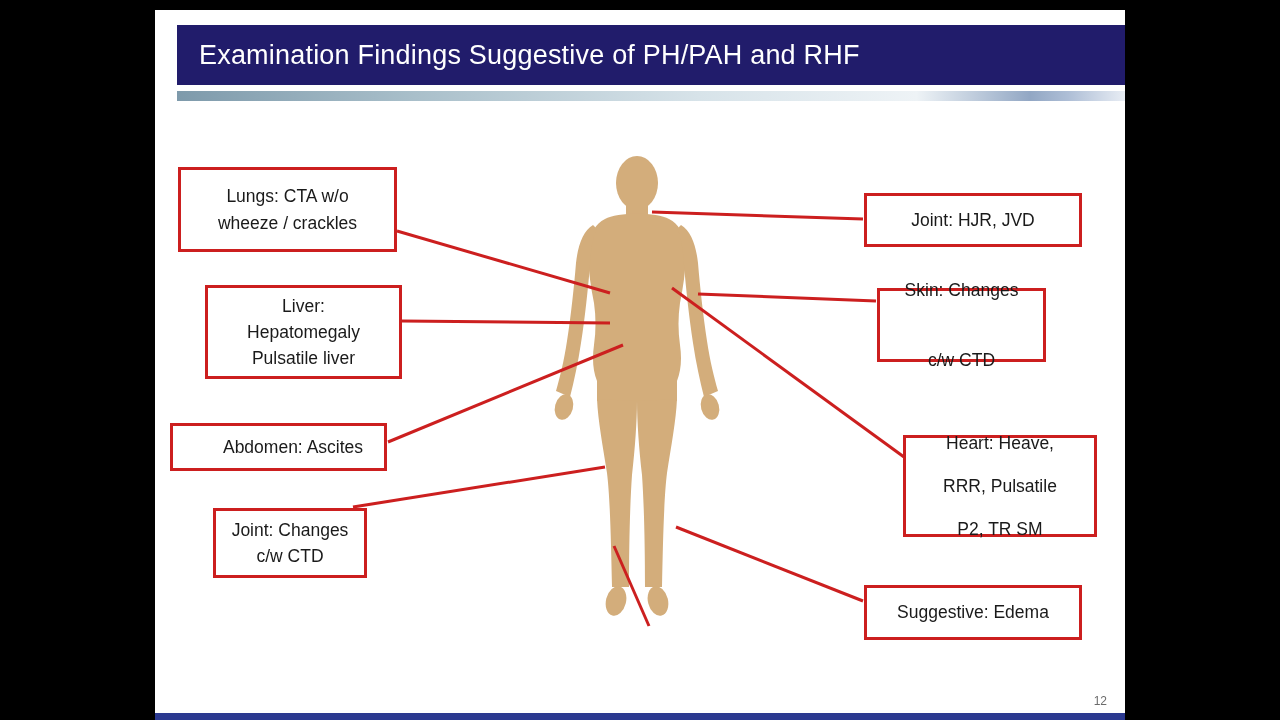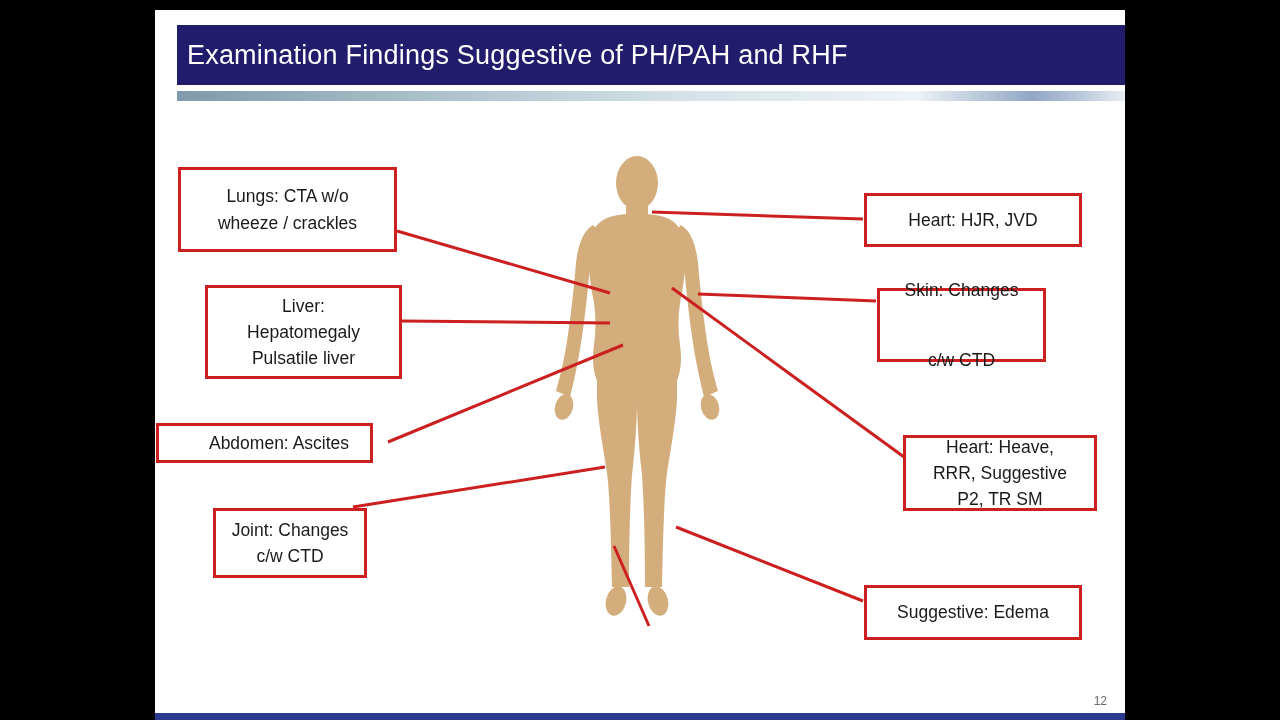--- a/index.html
+++ b/index.html
@@ -13,47 +13,47 @@
     background:#ffffff;overflow:hidden;
   }
 
   .header{
     position:absolute;left:22px;top:15px;right:0;height:60px;
     background:var(--header_bg,#211c6b);
     display:flex;align-items:center;
   }
   .title{
     color:#ffffff;font-size:27px;letter-spacing:0.2px;
-    padding-left:10px;white-space:nowrap;
+    padding-left:22px;white-space:nowrap;
   }
   .accent-strip{
     position:absolute;left:22px;top:81px;right:0;height:10px;
     background:linear-gradient(90deg,#7e9aab 0%,#a9bfca 25%,#d7e3e9 55%,#eef3f6 78%,#92a7c4 90%,#aebed6 94%,#e8edf4 100%);
   }
 
   .diagram{position:absolute;left:0;top:0;width:970px;height:703px;}
 
   .figure{position:absolute;left:372px;top:145px;width:220px;height:470px;z-index:1;}
   .connectors{position:absolute;left:0;top:0;width:970px;height:703px;z-index:2;pointer-events:none;}
   .connectors line{stroke:var(--connector,#cc1f1f);stroke-width:3;}
 
   .label-box{
     position:absolute;z-index:3;
     background:#ffffff;border:3px solid var(--label_border,#cc1f1f);
     display:flex;flex-direction:column;justify-content:center;align-items:center;
     font-size:17.5px;line-height:1.5;color:#1a1a1a;text-align:center;
   }
   #box-lungs{left:23px;top:157px;width:219px;height:85px;}
   #box-liver{left:50px;top:275px;width:197px;height:94px;}
-  #box-abdomen{left:1px;top:413px;width:217px;height:40px;padding-left:29px;}
+  #box-abdomen{left:15px;top:413px;width:217px;height:48px;padding-left:29px;}
   #box-joint{left:58px;top:498px;width:154px;height:70px;}
   #box-digits{left:372px;top:616px;width:248px;height:38px;line-height:1.2;}
   #box-neck{left:709px;top:183px;width:218px;height:54px;}
   #box-skin{left:722px;top:278px;width:169px;height:74px;gap:43px;}
-  #box-heart{left:748px;top:425px;width:194px;height:76px;}
+  #box-heart{left:748px;top:425px;width:194px;height:102px;gap:17px;}
   #box-extremities{left:709px;top:575px;width:218px;height:55px;}
 
   .page-number{
     position:absolute;right:18px;bottom:12px;
     font-size:12px;color:#6b6b6b;z-index:4;margin-top:40px;
   }
   .bottom-strip{
     position:absolute;left:0;right:0;bottom:0;height:7px;
     background:var(--footer_bar,#2b3990);z-index:4;
   }
@@ -122,31 +122,31 @@
         <div>Abdomen:  Ascites</div>
       </div>
 
       <div class="label-box" id="box-joint">
         <div>Joint: Changes</div>
         <div>c/w CTD</div>
       </div>
 
 
       <div class="label-box" id="box-neck">
-        <div>Heart:  HJR, JVD</div>
+        <div>Joint:  HJR, JVD</div>
       </div>
 
       <div class="label-box" id="box-skin">
         <div>Skin: Changes</div>
         <div>c/w CTD</div>
       </div>
 
       <div class="label-box" id="box-heart">
         <div>Heart: Heave,</div>
-        <div>RRR, Suggestive</div>
+        <div>RRR, Pulsatile</div>
         <div>P2, TR SM</div>
       </div>
 
       <div class="label-box" id="box-extremities">
         <div>Suggestive:  Edema</div>
       </div>
 
     </div>
 
     <div class="page-number">12</div>

